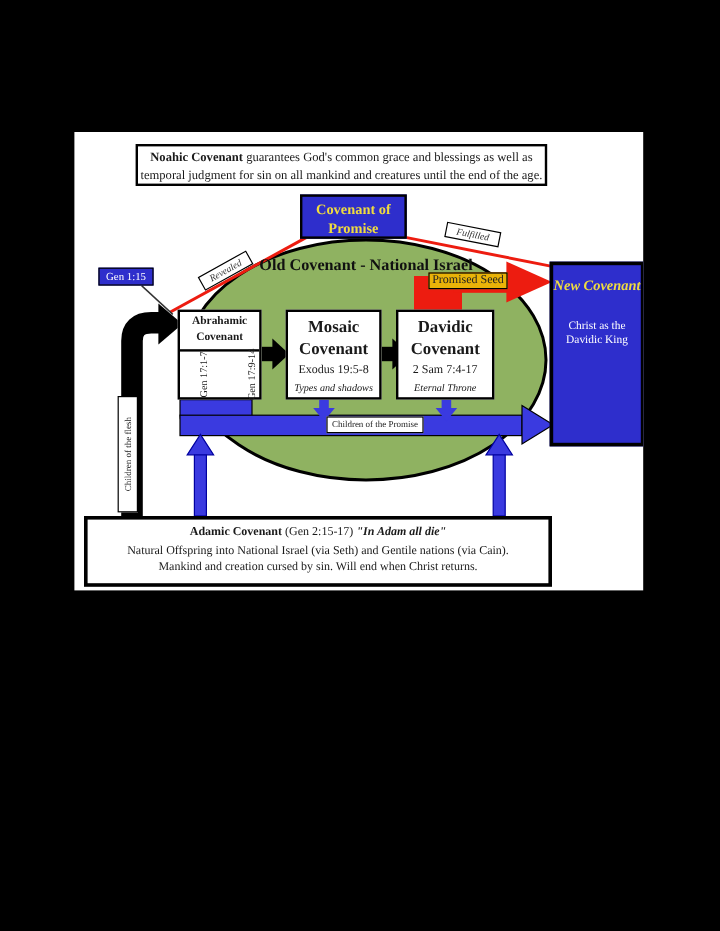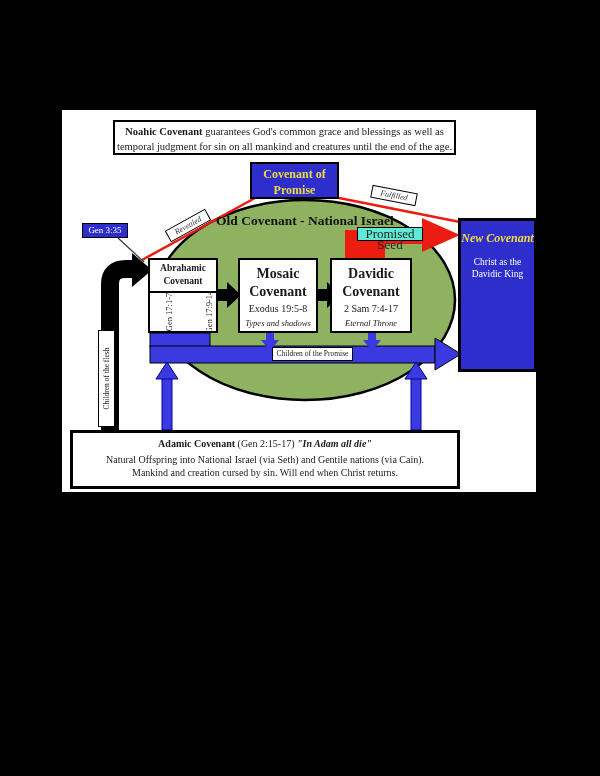--- a/index.html
+++ b/index.html
@@ -34,27 +34,27 @@
           line-height:1.35;padding-top:2px;}
   .abr-refs{flex:1;display:flex;}
   .abr-ref{flex:1;display:flex;align-items:center;justify-content:center;}
   .abr-ref span{transform:rotate(-90deg);white-space:nowrap;font-size:8.5px;}
   .mosaic{left:176px;width:80px;padding-top:5px;}
   .davidic{left:268px;width:82px;padding-top:5px;}
   .cov-title{font-size:14px;font-weight:bold;line-height:1.3;}
   .cov-ref{font-size:10px;margin-top:2px;}
   .cov-note{font-size:8.5px;font-style:italic;margin-top:4px;line-height:1.25;}
 
-  .seedlabel{left:295px;top:117px;width:66px;height:14px;background:#5eead4;border:1.5px solid #000;
-          font-size:13px;line-height:11px;color:#222;}
+  .seedlabel{left:295px;top:117px;width:66px;height:14px;background:#eab308;border:1.5px solid #000;
+          font-size:10px;line-height:11px;color:#222;}
 
   .newcov{left:396px;top:108px;width:79px;height:154px;background:#2e2ecc;border:3px solid #000;
           color:#fff;padding-top:10px;}
   .newcov-title{color:#f0dc3f;font-weight:bold;font-style:italic;font-size:12px;line-height:1.25;}
-  .newcov-sub1{font-size:9.5px;margin-top:10px;line-height:1.3;}
+  .newcov-sub1{font-size:9.5px;margin-top:20px;line-height:1.3;}
   .newcov-sub2{font-size:9.5px;margin-top:16px;line-height:1.3;}
 
   .promiselabel{left:210px;top:237px;width:81px;height:14px;background:#fff;border:1px solid #000;
           font-size:7.5px;line-height:11px;color:#222;}
 
   .fleshlabel{left:36px;top:220px;width:17px;height:97px;background:#fff;border:1px solid #000;
           display:flex;align-items:center;justify-content:center;}
   .fleshlabel span{transform:rotate(-90deg);white-space:nowrap;font-size:7.5px;color:#222;}
 
   .adamic{left:8px;top:320px;width:390px;height:59px;background:#fff;border:3px solid #000;
@@ -120,21 +120,21 @@
 
     <div class="abs noahic center">
       <b>Noahic Covenant</b><span> guarantees God's common grace and blessings as well as temporal judgment for sin on all mankind and creatures until the end of the age.</span>
     </div>
 
     <div class="abs promisebox center">
       <span>Covenant of Promise</span>
     </div>
 
     <div class="abs gen315 center">
-      <span>Gen 3:35</span>
+      <span>Gen 1:15</span>
     </div>
 
     <div class="abs tilt-label revealed center">
       <span>Revealed</span>
     </div>
     <div class="abs tilt-label fulfilled center">
       <span>Fulfilled</span>
     </div>
 
     <div class="abs ellipse-title center">

